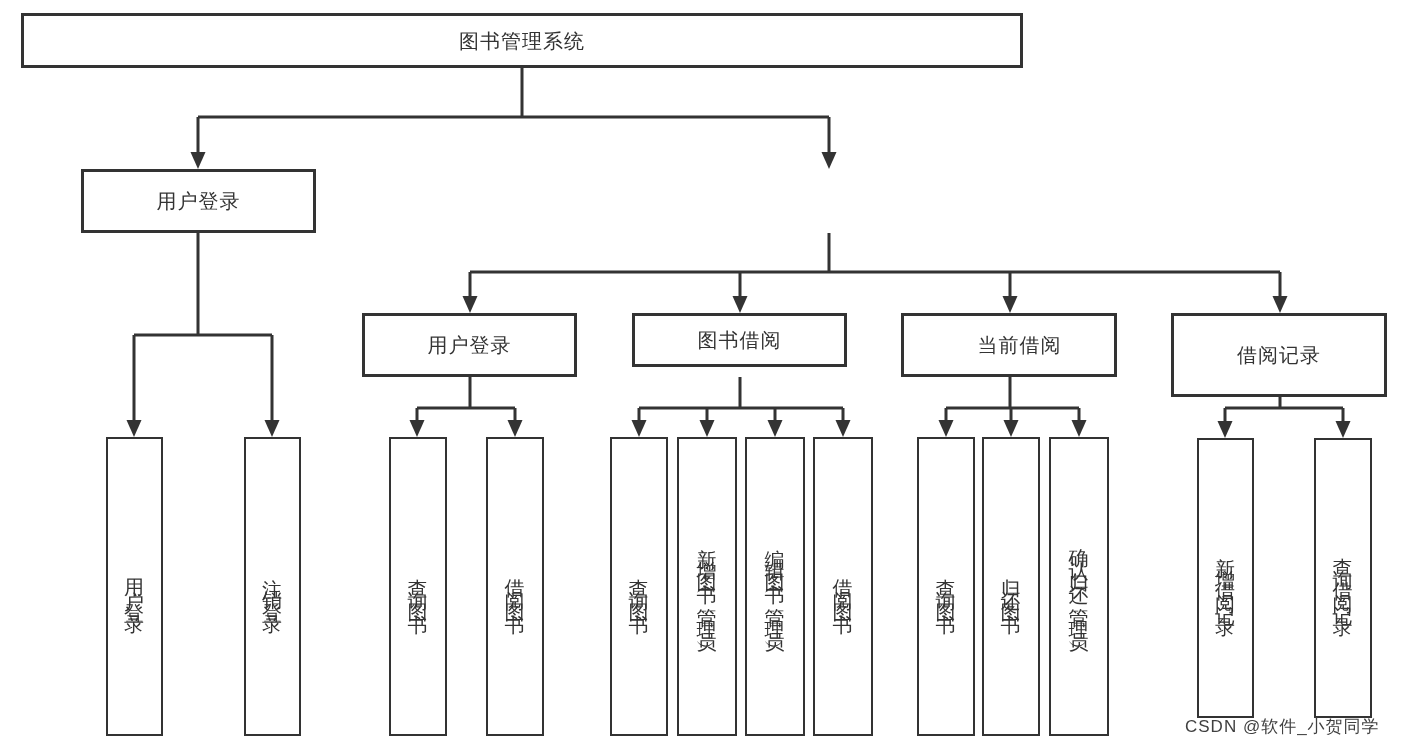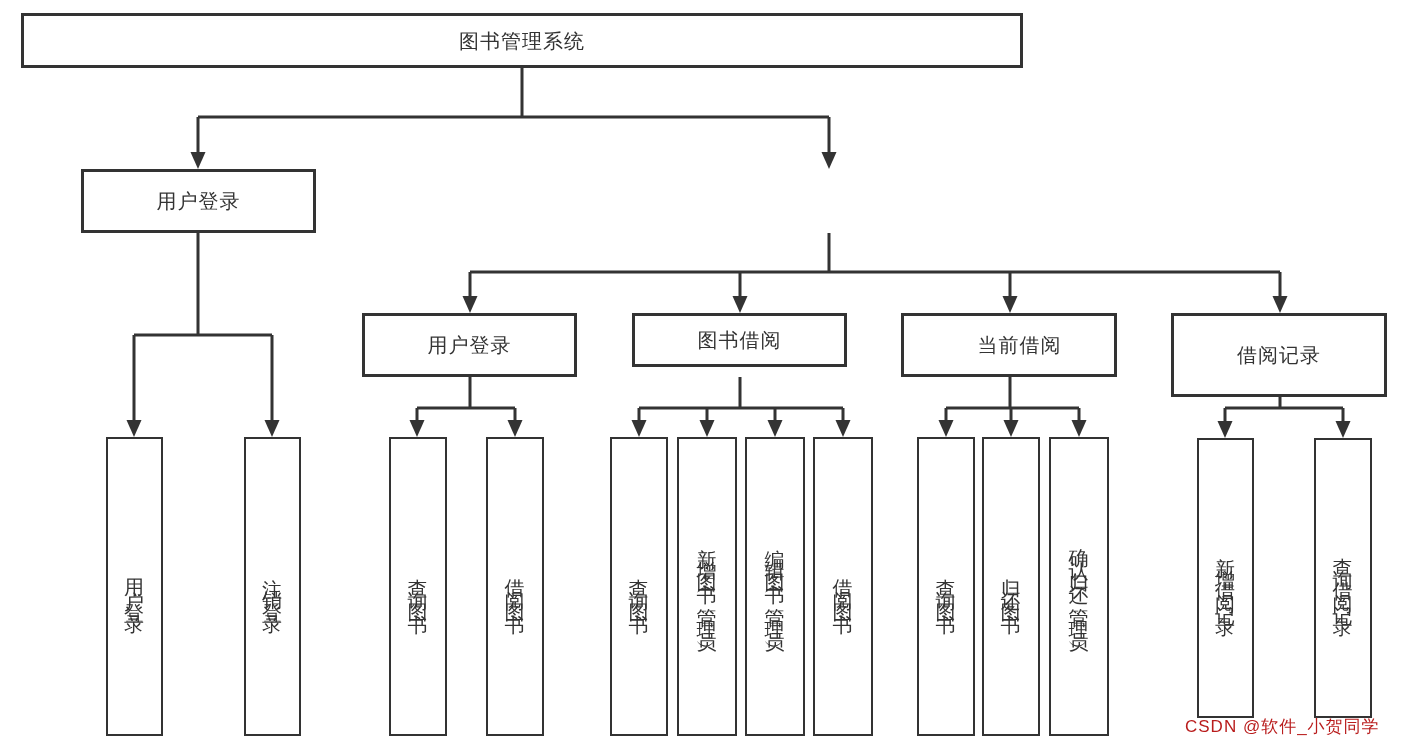--- a/index.html
+++ b/index.html
@@ -13,21 +13,21 @@
     display:flex;align-items:center;justify-content:center;
     color:#333333;font-size:20px;line-height:1;z-index:2;
     letter-spacing:1px;
   }
   .leaf{border-width:2.5px;}
   .vtext{
     writing-mode:vertical-rl;text-orientation:mixed;
     letter-spacing:12px;line-height:1;display:block;
   }
   .watermark{
-    position:absolute;z-index:3;color:#b91c1c;font-size:17px;letter-spacing:1px;
+    position:absolute;z-index:3;color:#404040;font-size:17px;letter-spacing:1px;
     text-shadow:0 0 1px rgba(255,255,255,0.6);
     white-space:nowrap;
   }
 </style>
 </head>
 <body>
 
 <div class="canvas">
 
   <svg class="connectors" width="1405" height="747" viewBox="0 0 1405 747">

